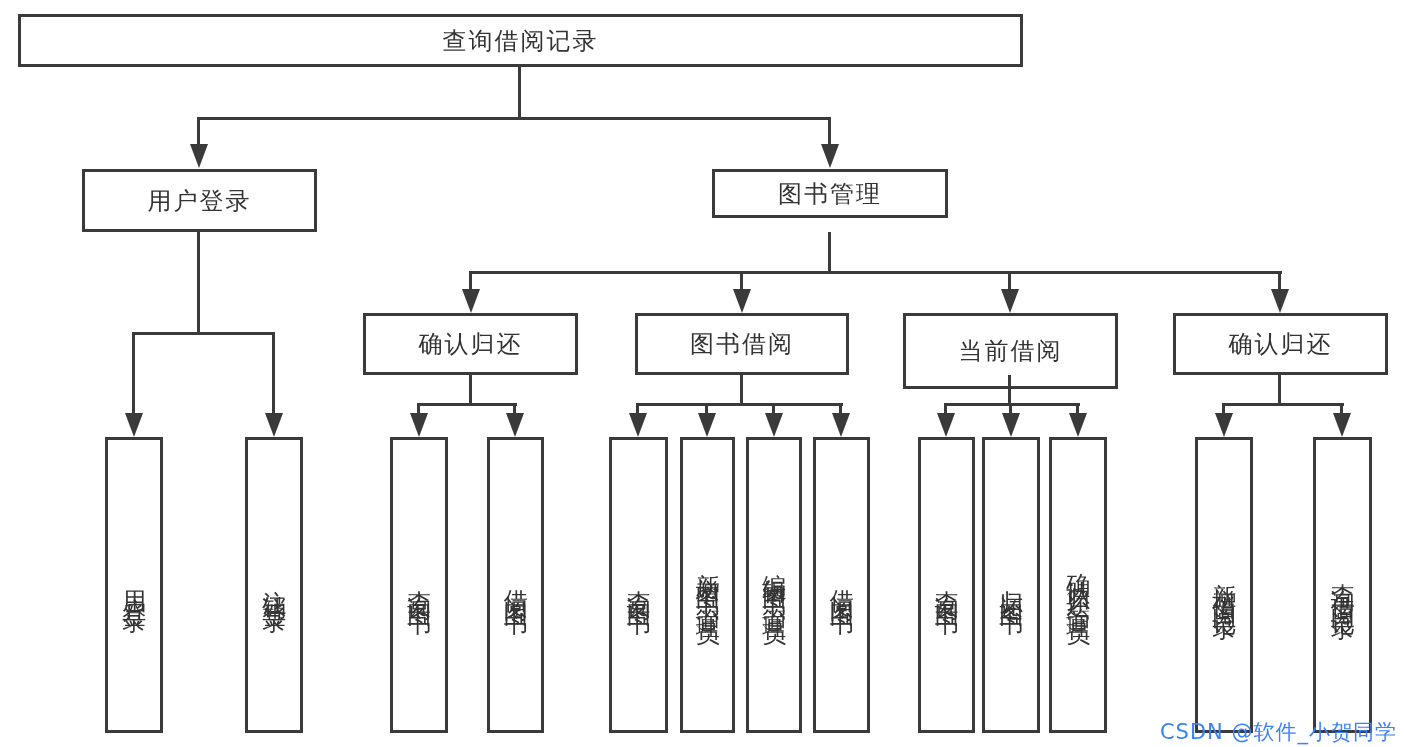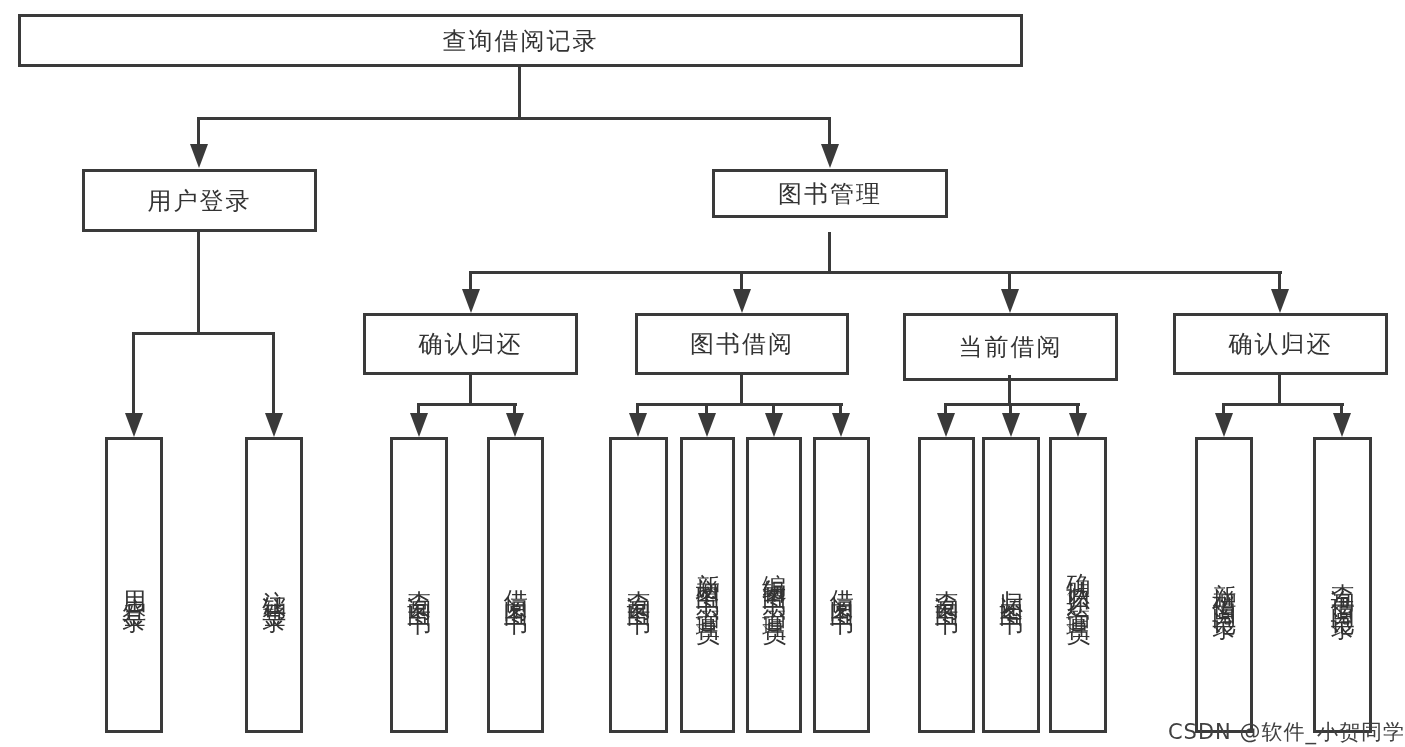--- a/index.html
+++ b/index.html
@@ -37,24 +37,24 @@
   .v { position: absolute; width: 3px; background: #3a3a3a; }
   .arrow {
     position: absolute;
     width: 0; height: 0;
     border-left: 9px solid transparent;
     border-right: 9px solid transparent;
     border-top: 24px solid #3a3a3a;
   }
   .watermark {
     position: absolute;
-    right: 0;
+    right: 8px;
     bottom: 1px;
     font-size: 21px;
-    color: #404040;
+    color: #3b82f6;
     letter-spacing: 1px;
     white-space: nowrap;
     margin-left: 8px;
   }
 </style>
 </head>
 <body>
 
 <div id="canvas">
 
@@ -83,21 +83,21 @@
   <div class="arrow" style="left:462px;top:289px"></div>
   <div class="v" style="left:740px;top:271px;height:22px"></div>
   <div class="arrow" style="left:733px;top:289px"></div>
   <div class="v" style="left:1008px;top:271px;height:22px"></div>
   <div class="arrow" style="left:1001px;top:289px"></div>
   <div class="v" style="left:1278px;top:271px;height:22px"></div>
   <div class="arrow" style="left:1271px;top:289px"></div>
 
   <div class="node h-node" style="left:363px;top:313px;width:215px;height:62px">确认归还</div>
   <div class="node h-node" style="left:635px;top:313px;width:214px;height:62px">图书借阅</div>
-  <div class="node h-node" style="left:903px;top:313px;width:215px;height:68px">当前借阅</div>
+  <div class="node h-node" style="left:903px;top:313px;width:215px;height:76px">当前借阅</div>
   <div class="node h-node" style="left:1173px;top:313px;width:215px;height:62px">确认归还</div>
 
   <div class="v" style="left:469px;top:375px;height:31px"></div>
   <div class="h" style="left:417px;top:403px;width:100px"></div>
   <div class="v" style="left:417px;top:403px;height:14px"></div>
   <div class="arrow" style="left:410px;top:413px"></div>
   <div class="v" style="left:513px;top:403px;height:14px"></div>
   <div class="arrow" style="left:506px;top:413px"></div>
 
   <div class="v" style="left:740px;top:375px;height:31px"></div>

